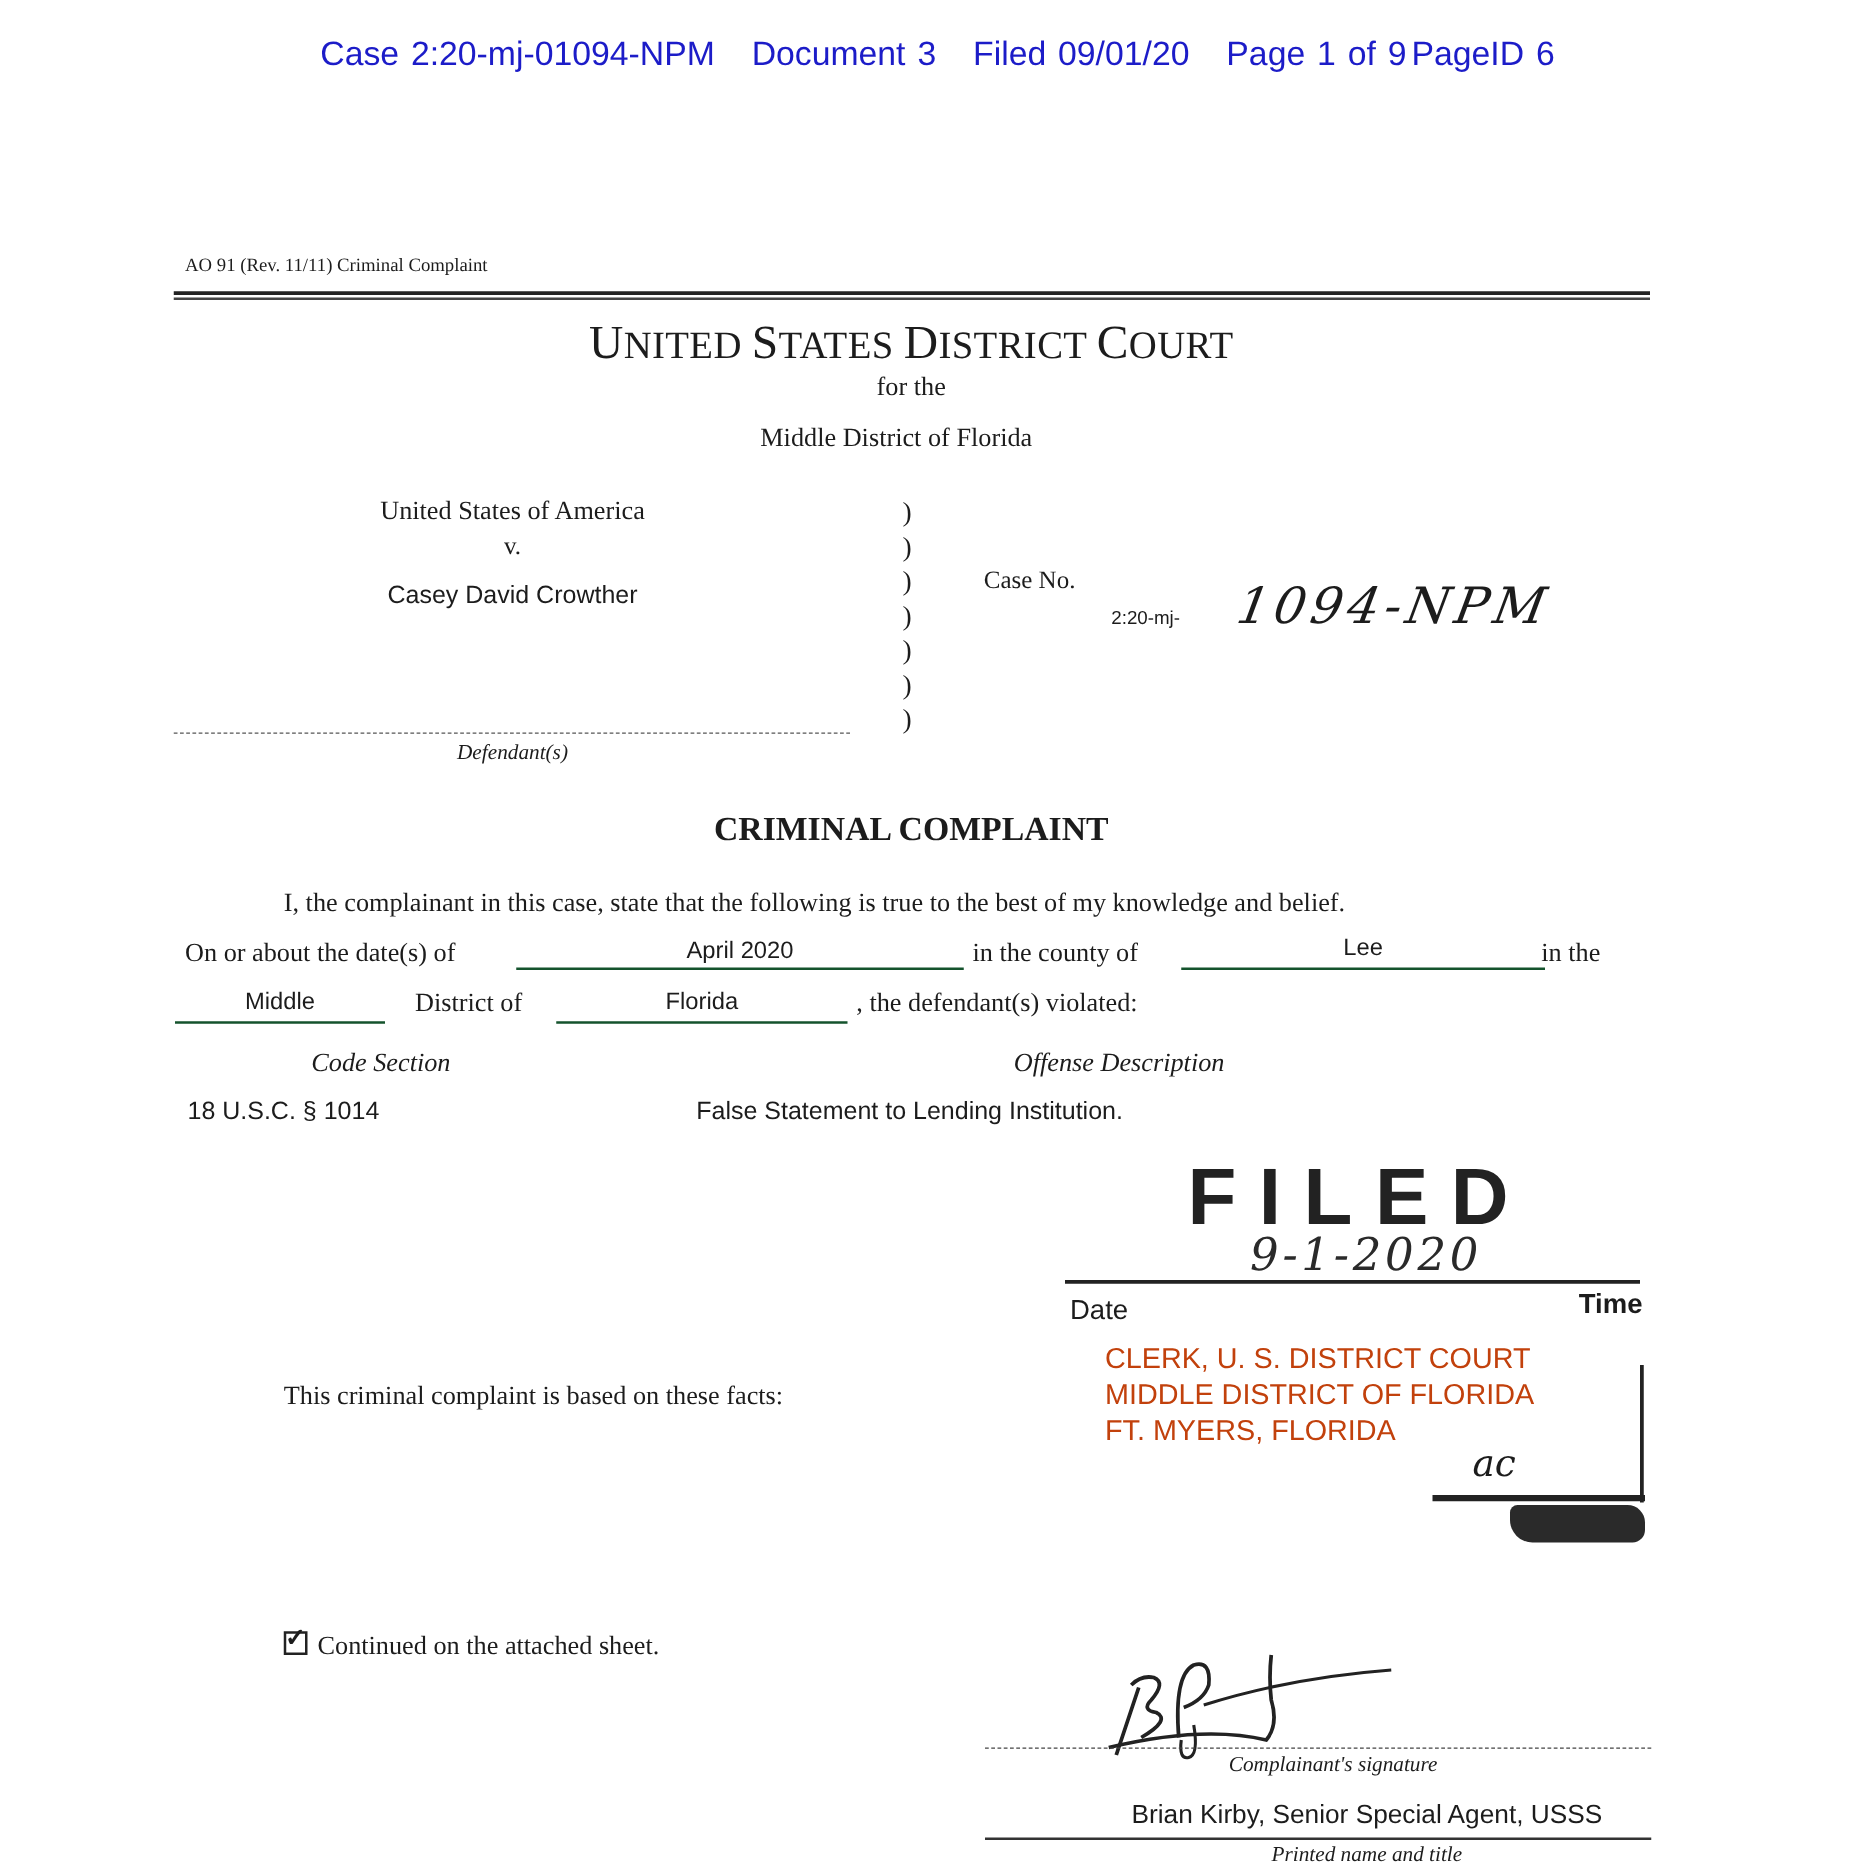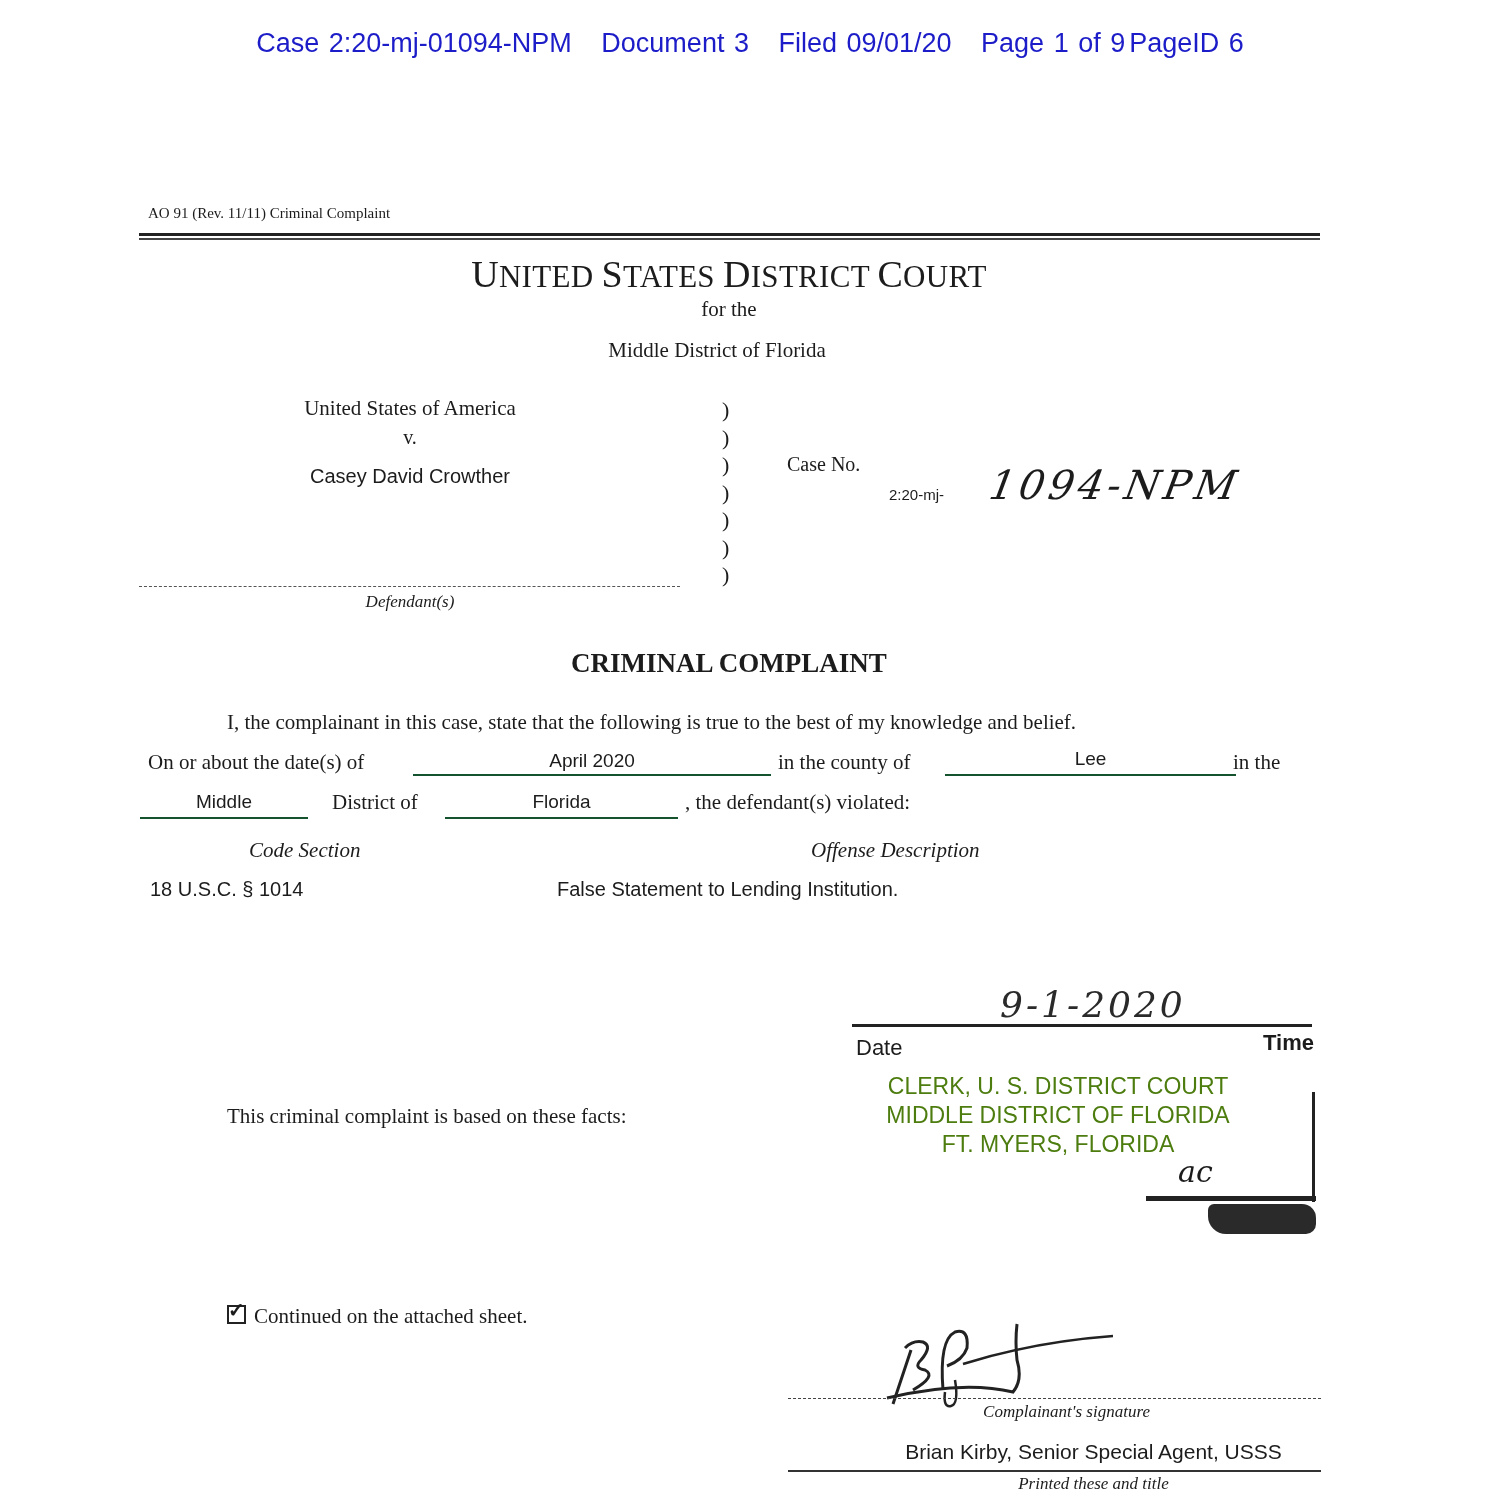--- a/index.html
+++ b/index.html
@@ -32,21 +32,21 @@
     .fill { position: absolute; border-bottom: 2px solid #14532d; text-align: center; font-family: "Liberation Sans", "DejaVu Sans", sans-serif; font-size: 19px; }
     .lbl { position: absolute; font-family: "Liberation Serif", "DejaVu Serif", serif; font-size: 21px; white-space: nowrap; }
     .col-head { top: 838px; font-size: 21px; font-style: italic; }
     .row-val { top: 878px; font-size: 20px; }
     .stamp { left: 840px; top: 920px; width: 480px; height: 330px; }
     .stamp-filed { position: absolute; left: 110px; top: 0; font-size: 64px; font-weight: bold; letter-spacing: 18px; color: #222; }
     .stamp-date-hand { position: absolute; left: 160px; top: 64px; font-size: 36px; font-style: italic; color: #2a2a2a; letter-spacing: 3px; font-family: "DejaVu Serif", serif; font-weight: 300; }
     .stamp-line { position: absolute; left: 12px; top: 104px; width: 460px; height: 3px; background: #222; }
     .stamp-date-label { position: absolute; left: 16px; top: 115px; font-size: 22px; font-weight: normal; }
     .stamp-time-label { position: absolute; right: 6px; top: 110px; font-size: 22px; font-weight: bold; }
-    .stamp-clerk { position: absolute; left: 28px; top: 152px; width: 380px; text-align: center; font-size: 23px; line-height: 29px; color: #4d7c0f; }
+    .stamp-clerk { position: absolute; left: 44px; top: 152px; width: 380px; font-size: 23px; line-height: 29px; color: #c2410c; }
     .stamp-initials { position: absolute; left: 338px; top: 234px; font-size: 30px; font-style: italic; font-family: "DejaVu Serif", serif; }
     .stamp-vert { position: absolute; left: 472px; top: 172px; width: 3px; height: 110px; background: #222; }
     .stamp-foot { position: absolute; left: 306px; top: 276px; width: 170px; height: 5px; background: #222; }
     .stamp-blob { position: absolute; left: 368px; top: 284px; width: 108px; height: 30px; background: #2a2a2a; border-radius: 6px 14px 10px 18px; }
     .facts { top: 1104px; left: 227px; font-size: 21px; }
     .continued { top: 1304px; left: 227px; font-size: 21px; }
     .checkbox { display: inline-block; width: 15px; height: 15px; border: 2px solid #222; position: relative; margin-right: 8px; vertical-align: -1px; }
     .checkbox::after { content: "\2713"; position: absolute; left: -1px; top: -9px; font-size: 20px; font-weight: bold; }
     .sig-area { left: 788px; top: 1320px; width: 533px; }
     .sig-line { position: absolute; left: 0; top: 78px; width: 533px; height: 1px; border-top: 1px dashed #444; }
@@ -109,20 +109,21 @@
 <div class="lbl" style="top:790px;left:332px">District of</div>
 <div class="fill" style="top:791px;left:445px;width:233px;height:26px">Florida</div>
 <div class="lbl" style="top:790px;left:685px">, the defendant(s) violated:</div>
 
 <div class="lbl col-head" style="left:249px">Code Section</div>
 <div class="lbl col-head" style="left:811px">Offense Description</div>
 <div class="abs row-val sans" style="left:150px">18 U.S.C. § 1014</div>
 <div class="abs row-val sans" style="left:557px">False Statement to Lending Institution.</div>
 
 <div class="abs stamp sans">
+  <div class="stamp-filed">FILED</div>
   <div class="stamp-date-hand">9-1-2020</div>
   <div class="stamp-line"></div>
   <div class="stamp-date-label">Date</div>
   <div class="stamp-time-label">Time</div>
   <div class="stamp-clerk">
     <div>CLERK, U. S. DISTRICT COURT</div>
     <div>MIDDLE DISTRICT OF FLORIDA</div>
     <div>FT. MYERS, FLORIDA</div>
   </div>
   <div class="stamp-initials">ac</div>
@@ -142,14 +143,14 @@
     <path d="M22 28 Q30 20 40 22 Q50 26 38 40 Q30 48 42 50 Q54 56 30 70 M28 30 L10 84" stroke="#222" stroke-width="3" fill="none"></path>
     <path d="M60 70 Q56 20 72 12 Q86 8 84 28 Q80 40 64 46" stroke="#222" stroke-width="3" fill="none"></path>
     <path d="M4 78 Q80 60 130 72 Q140 60 134 40 Q132 22 134 4" stroke="#222" stroke-width="3" fill="none"></path>
     <path d="M80 44 Q150 22 230 16" stroke="#222" stroke-width="2.5" fill="none"></path>
     <path d="M62 72 Q60 88 68 86 Q76 84 72 60" stroke="#222" stroke-width="2.5" fill="none"></path>
   </svg>
   <div class="sig-line"></div>
   <div class="sig-label">Complainant's signature</div>
   <div class="printed-name sans">Brian Kirby, Senior Special Agent, USSS</div>
   <div class="printed-line"></div>
-  <div class="printed-label">Printed these and title</div>
+  <div class="printed-label">Printed name and title</div>
 </div>
 
 </body></html>

